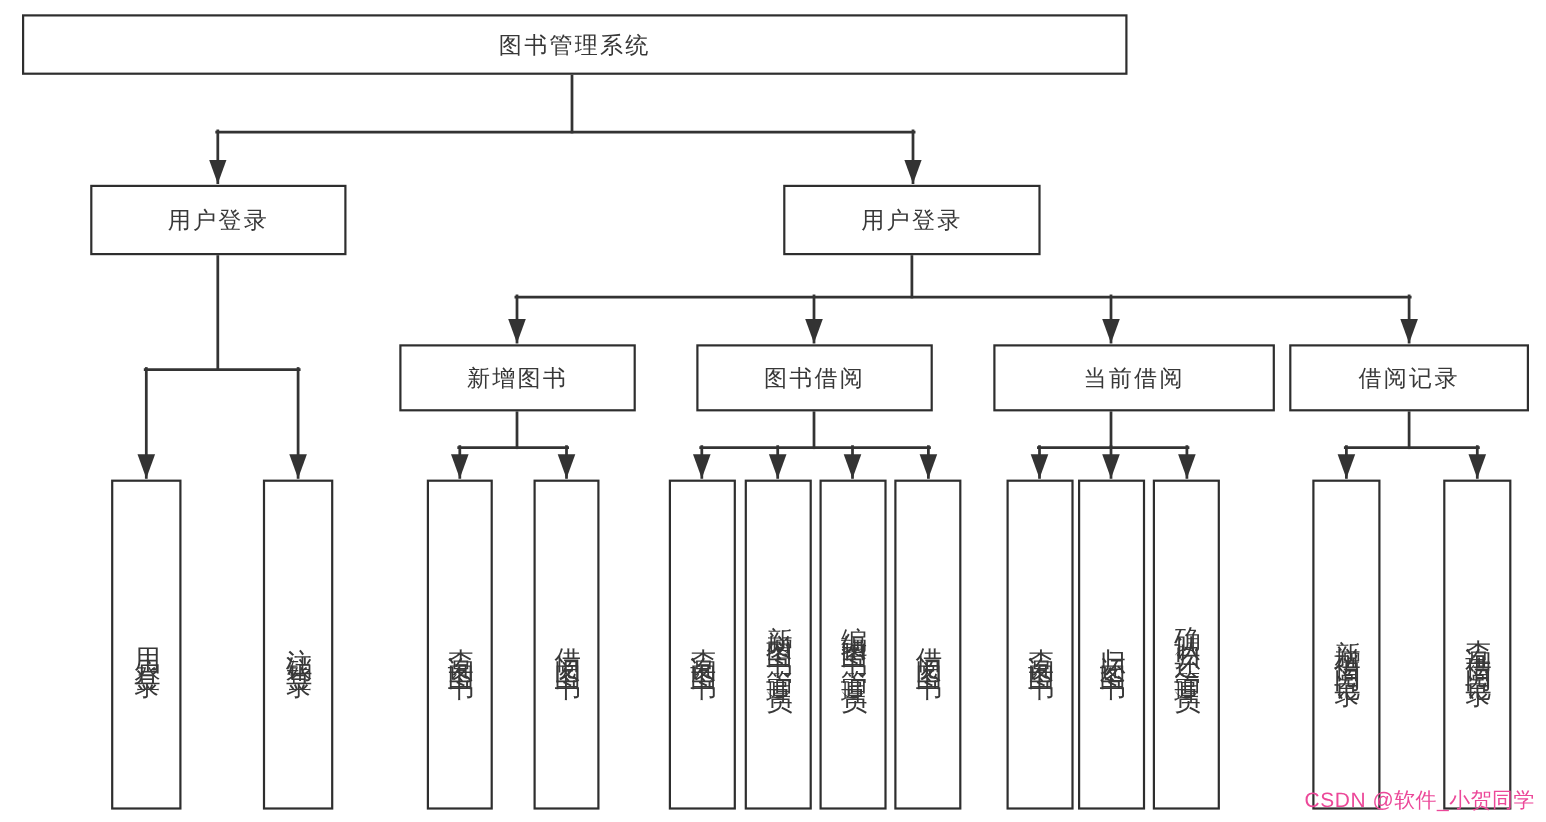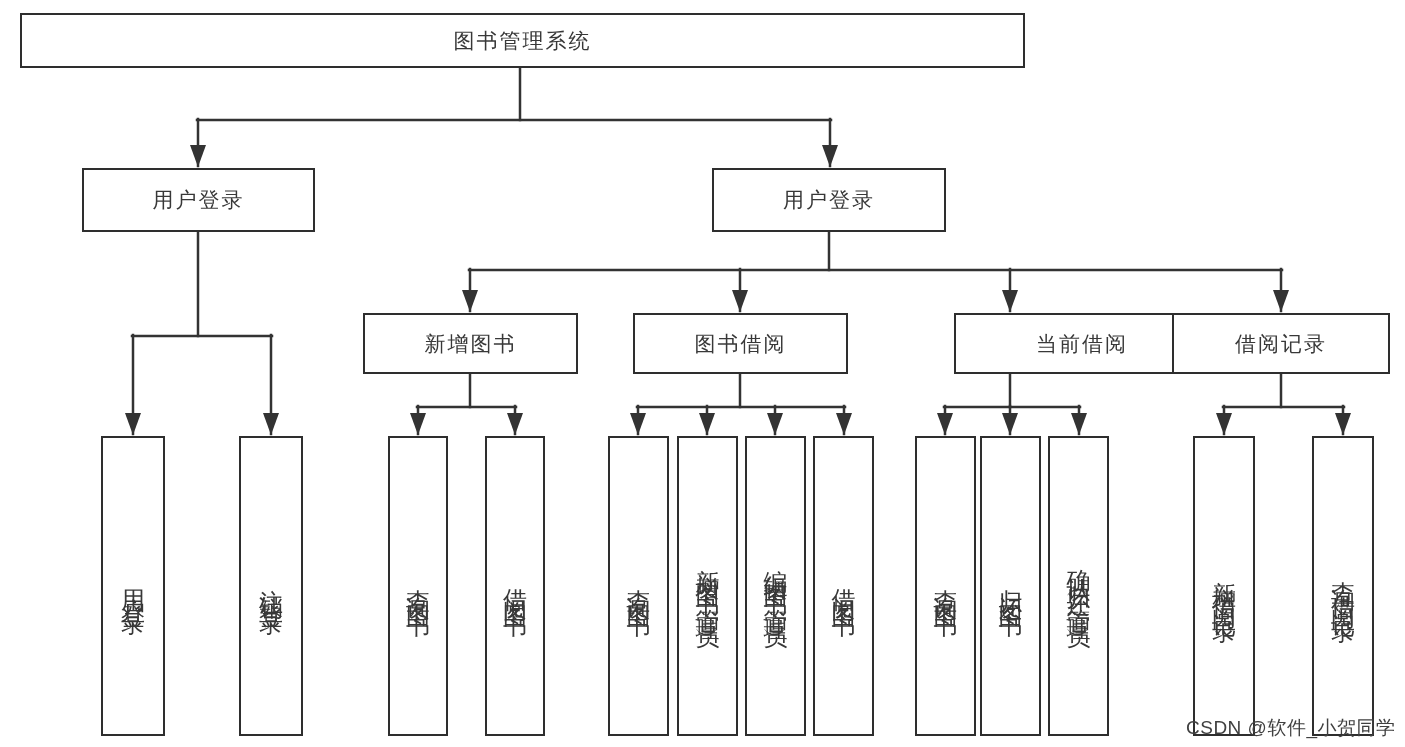--- a/index.html
+++ b/index.html
@@ -12,21 +12,21 @@
     position:absolute;background:#ffffff;border:2.5px solid #2e2e2e;box-sizing:border-box;
     display:flex;align-items:center;justify-content:center;color:#383838;z-index:2;
   }
   .h .label{font-size:21px;letter-spacing:2px;white-space:nowrap;}
   .v .label{
     writing-mode:vertical-rl;text-orientation:mixed;
     font-size:24px;line-height:1;letter-spacing:8px;
   }
   .watermark{
     position:absolute;left:1186px;top:715px;z-index:5;
-    color:#404040;font-size:19px;letter-spacing:.5px;white-space:nowrap;
+    color:#ec4899;font-size:19px;letter-spacing:.5px;white-space:nowrap;
   }
 </style>
 </head>
 <body>
 
 <div class="stage">
 
   <svg class="connectors" viewBox="0 0 1405 747" xmlns="http://www.w3.org/2000/svg">
     <defs>
       <marker id="arr" viewBox="0 0 22 17" refX="21" refY="8.5" markerWidth="22" markerHeight="17" markerUnits="userSpaceOnUse" orient="auto">
@@ -87,21 +87,21 @@
   <div class="node h" style="left:712px;top:168px;width:234px;height:64px;">
     <span class="label">用户登录</span>
   </div>
 
   <div class="node h" style="left:363px;top:313px;width:215px;height:61px;">
     <span class="label">新增图书</span>
   </div>
   <div class="node h" style="left:633px;top:313px;width:215px;height:61px;">
     <span class="label">图书借阅</span>
   </div>
-  <div class="node h" style="left:954px;top:313px;width:256px;height:61px;">
+  <div class="node h" style="left:903px;top:313px;width:256px;height:61px;">
     <span class="label">当前借阅</span>
   </div>
   <div class="node h" style="left:1172px;top:313px;width:218px;height:61px;">
     <span class="label">借阅记录</span>
   </div>
 
   <div class="node v" style="left:101px;top:436px;width:64px;height:300px;">
     <span class="label">用户登录</span>
   </div>
   <div class="node v" style="left:239px;top:436px;width:64px;height:300px;">

